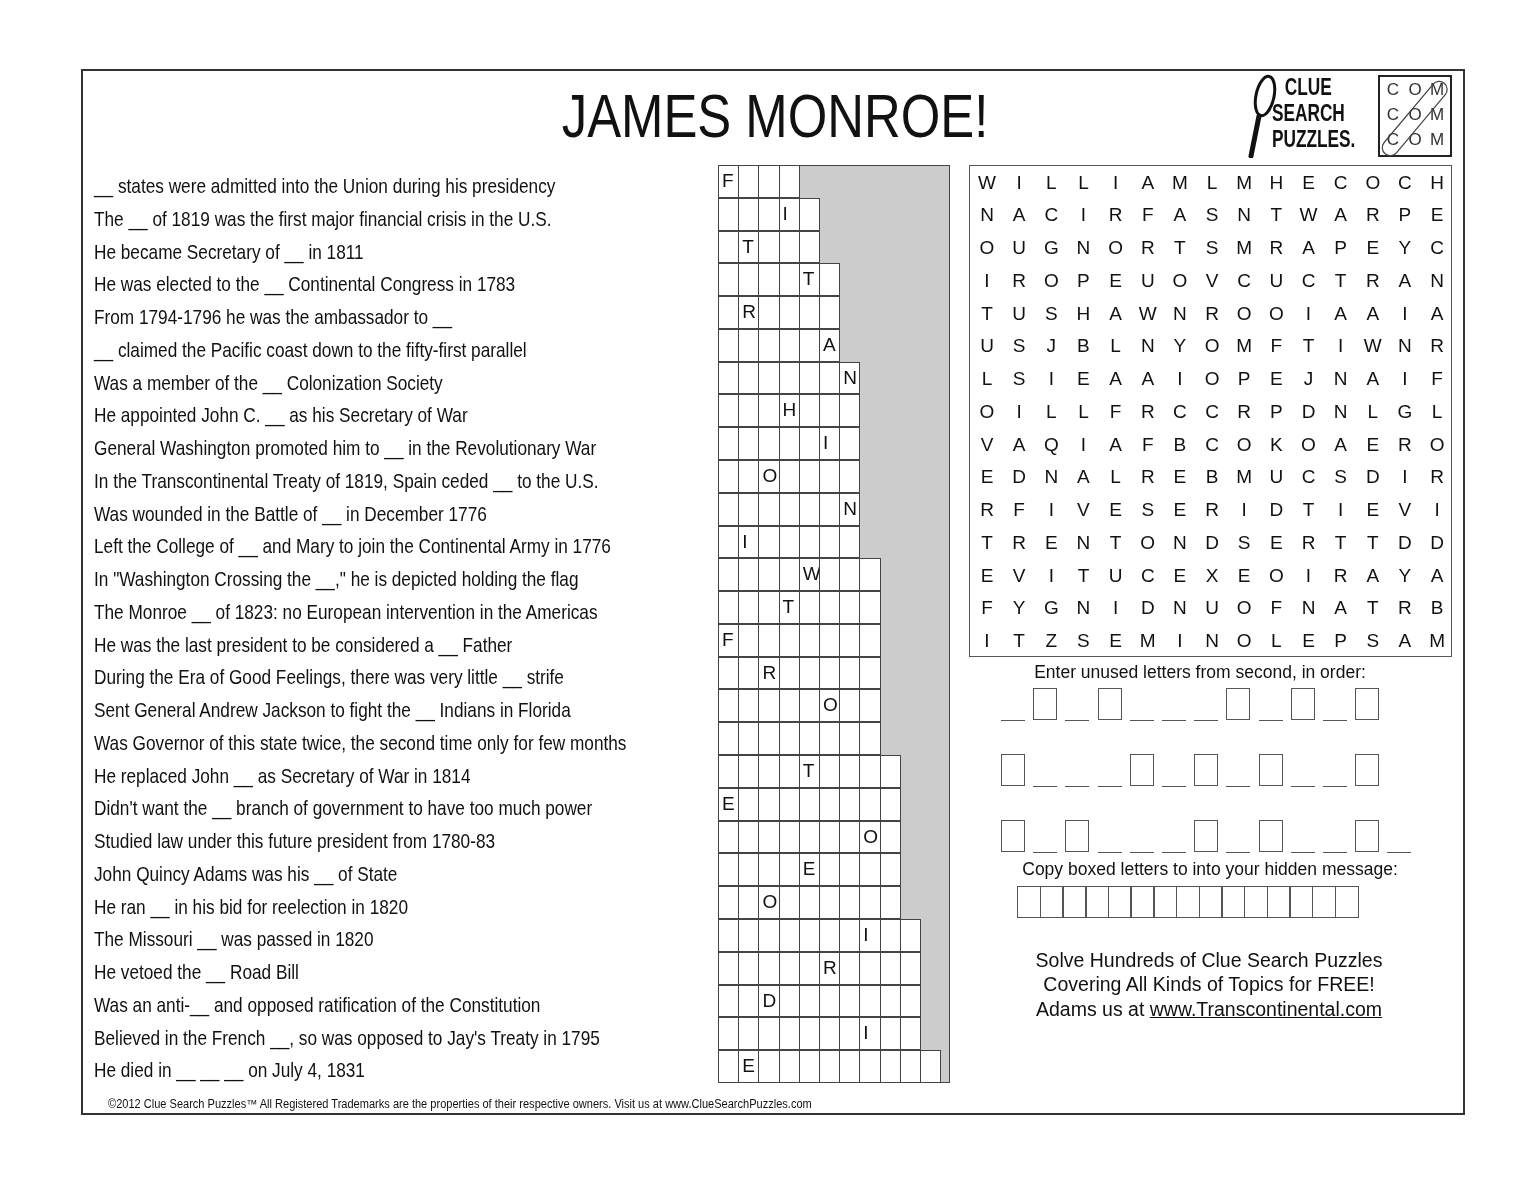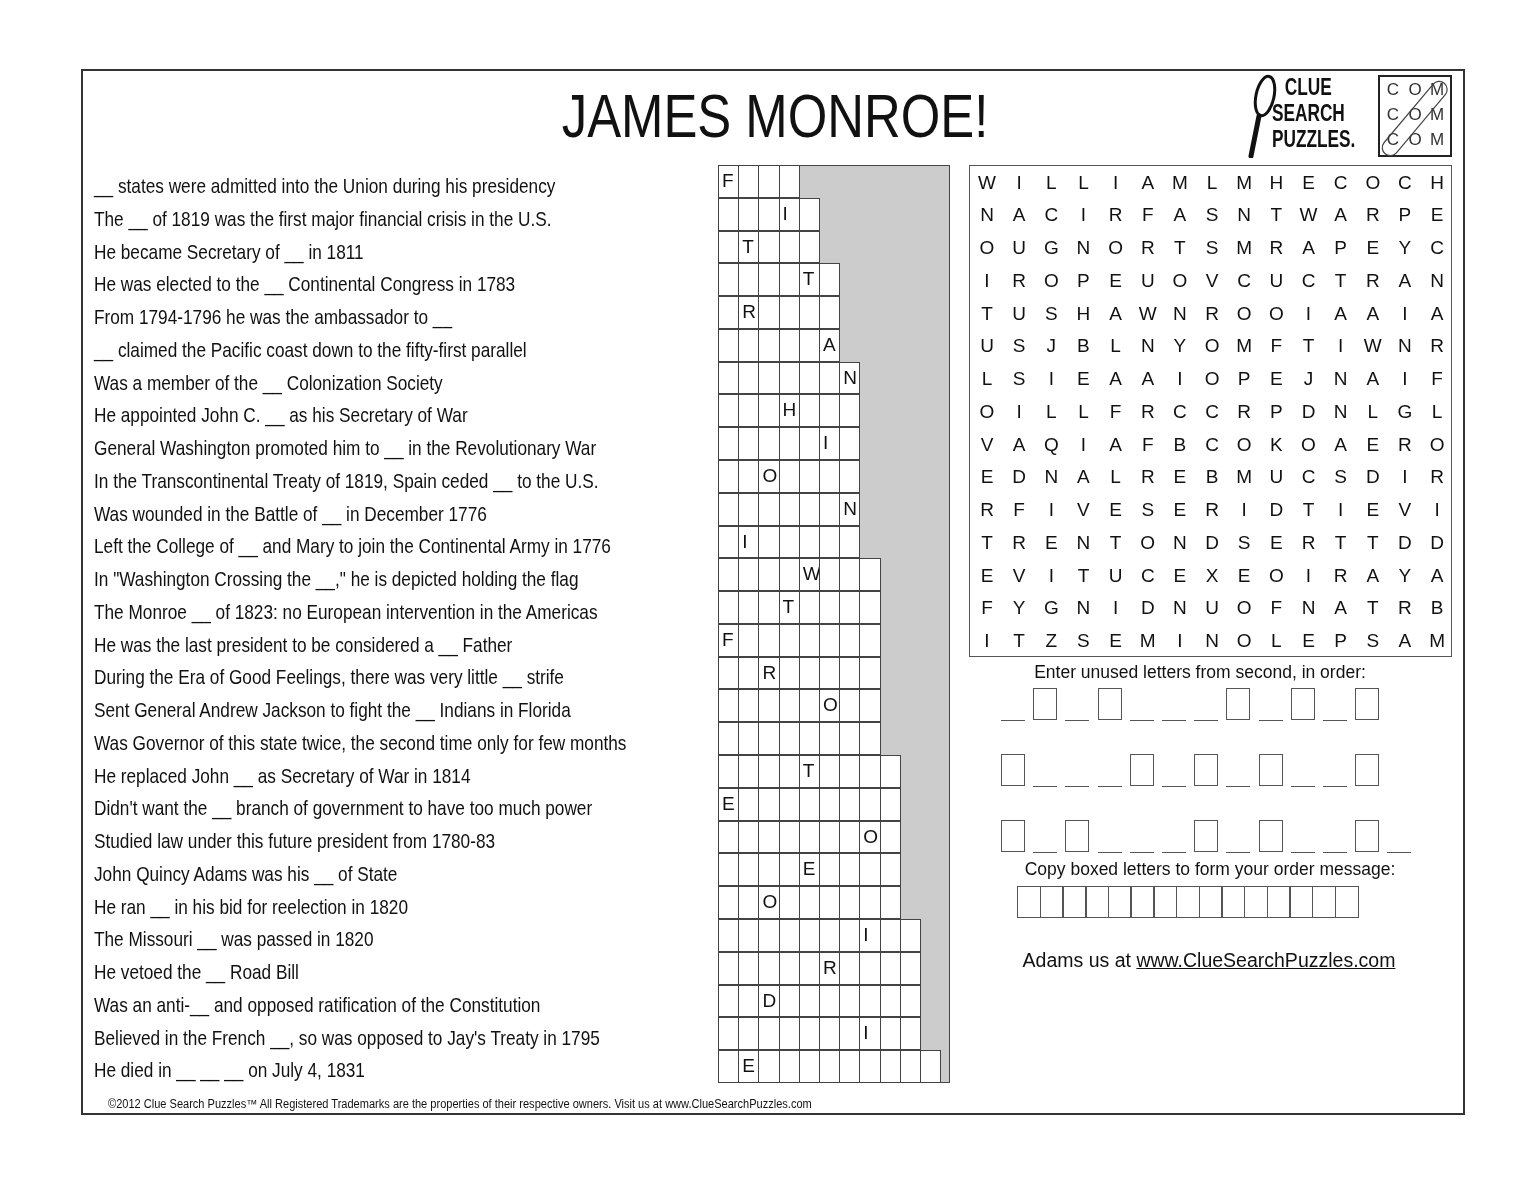--- a/index.html
+++ b/index.html
@@ -673,36 +673,38 @@
       <div class="slot box" style="left: 193.2px;"></div>
       <div class="slot blank" style="left: 225.4px;"></div>
       <div class="slot box" style="left: 257.6px;"></div>
       <div class="slot blank" style="left: 289.8px;"></div>
       <div class="slot blank" style="left: 322px;"></div>
       <div class="slot box" style="left: 354.2px;"></div>
       <div class="slot blank" style="left: 386.4px;"></div>
     </div>
   </div>
 
-<div class="copy-label">Copy boxed letters to form your order message:</div>
+<div class="copy-label">Copy boxed letters to into your hidden message:</div>
 <div class="msg-boxes" id="msgboxes">
     <div class="msg-box"></div>
     <div class="msg-box"></div>
     <div class="msg-box"></div>
     <div class="msg-box"></div>
     <div class="msg-box"></div>
     <div class="msg-box"></div>
     <div class="msg-box"></div>
     <div class="msg-box"></div>
     <div class="msg-box"></div>
     <div class="msg-box"></div>
     <div class="msg-box"></div>
     <div class="msg-box"></div>
     <div class="msg-box"></div>
     <div class="msg-box"></div>
     <div class="msg-box"></div>
   </div>
 
 <div class="promo">
-  <div><span>Adams us at </span><span class="link">www.ClueSearchPuzzles.com</span></div>
+  <div>Solve Hundreds of Clue Search Puzzles</div>
+  <div>Covering All Kinds of Topics for FREE!</div>
+  <div><span>Adams us at </span><span class="link">www.Transcontinental.com</span></div>
 </div>
 
 <div class="footer">©2012 Clue Search Puzzles™ All Registered Trademarks are the properties of their respective owners. Visit us at www.ClueSearchPuzzles.com</div>
 
 </body></html>

